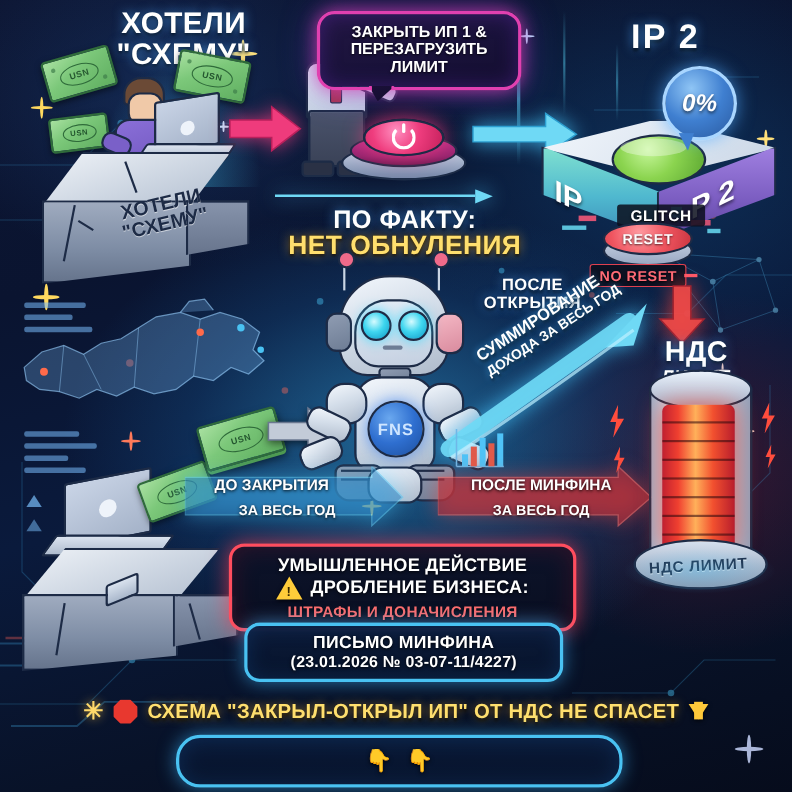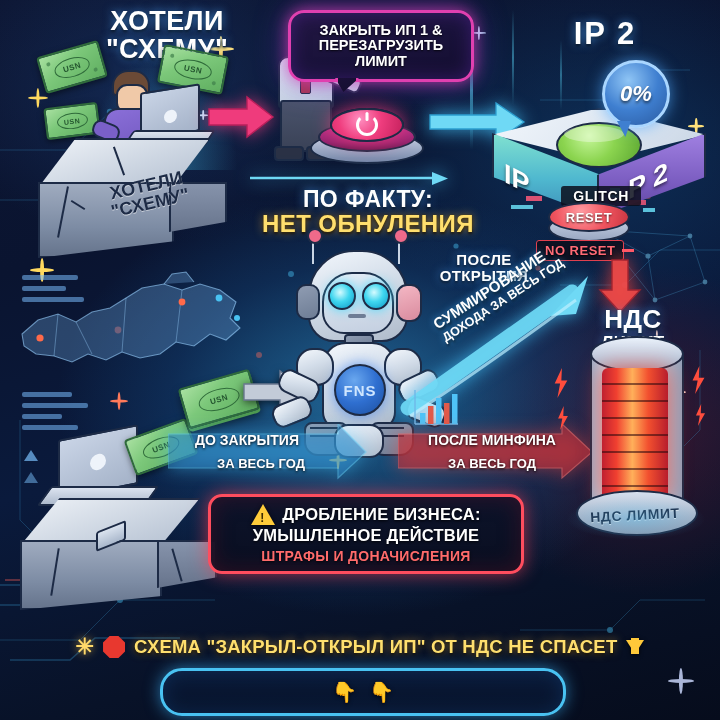--- a/index.html
+++ b/index.html
@@ -632,28 +632,32 @@
       <span style="font-size:14px;font-weight:bold;color:#1d2b46;letter-spacing:.6px;text-shadow:0 1px 0 rgba(255,255,255,.6);">НДС ЛИМИТ</span>
     </div>
   </div>
   <div class="bolt" style="left:552px;top:368px;width:18px;height:30px;"></div>
   <div class="bolt" style="left:556px;top:406px;width:14px;height:24px;"></div>
   <div class="bolt" style="left:690px;top:366px;width:17px;height:28px;"></div>
   <div class="bolt" style="left:694px;top:404px;width:13px;height:22px;"></div>
   <div class="abs" style="left:566px;top:498px;width:140px;height:42px;border-radius:50%;background:radial-gradient(ellipse at 50% 50%,rgba(70,200,255,.30),rgba(70,200,255,0) 70%);"></div>
 
   <div id="warn-banner" style="left:208px;top:494px;width:310px;height:74px;">
+    <div style="font-size:16.5px;font-weight:bold;color:#fff;letter-spacing:.2px;text-shadow:0 1px 3px rgba(0,0,0,.9);margin-top:1px;">УМЫШЛЕННОЕ ДЕЙСТВИЕ</div>
     <div style="display:flex;align-items:center;gap:7px;">
       <div class="warn-tri"></div>
       <div style="font-size:16.5px;font-weight:bold;color:#fff;letter-spacing:.2px;text-shadow:0 1px 3px rgba(0,0,0,.9);">ДРОБЛЕНИЕ БИЗНЕСА:</div>
     </div>
-    <div style="font-size:16.5px;font-weight:bold;color:#fff;letter-spacing:.2px;text-shadow:0 1px 3px rgba(0,0,0,.9);margin-top:1px;">УМЫШЛЕННОЕ ДЕЙСТВИЕ</div>
     <div style="font-size:14px;font-weight:bold;color:#ff6b6b;letter-spacing:.3px;margin-top:3px;text-shadow:0 1px 3px rgba(0,0,0,.9);">ШТРАФЫ И ДОНАЧИСЛЕНИЯ</div>
   </div>
 
+  <div id="minfin-banner" style="left:222px;top:566px;width:284px;height:48px;">
+    <div style="font-size:16px;font-weight:bold;color:#fff;letter-spacing:.3px;text-shadow:0 1px 3px rgba(0,0,0,.9);">ПИСЬМО МИНФИНА</div>
+    <div style="font-size:14.5px;font-weight:bold;color:#fff;letter-spacing:.2px;text-shadow:0 1px 3px rgba(0,0,0,.9);">(23.01.2026 № 03-07-11/4227)</div>
+  </div>
 
   <div class="abs" style="left:40px;top:632px;width:640px;height:30px;display:flex;align-items:center;justify-content:center;gap:9px;">
     <span class="asterisk">✳</span>
     <span class="octagon"></span>
     <span style="font-size:18.5px;font-weight:bold;color:#ffdf6e;letter-spacing:.2px;text-shadow:0 0 9px rgba(255,190,60,.55),0 2px 3px rgba(0,0,0,.9);">СХЕМА "ЗАКРЫЛ-ОТКРЫЛ ИП" ОТ НДС НЕ СПАСЕТ</span>
     <span class="arrow-down"></span>
   </div>
 
   <div id="share-banner" style="left:160px;top:668px;width:400px;height:42px;">
     <span class="point-down">👇</span>

